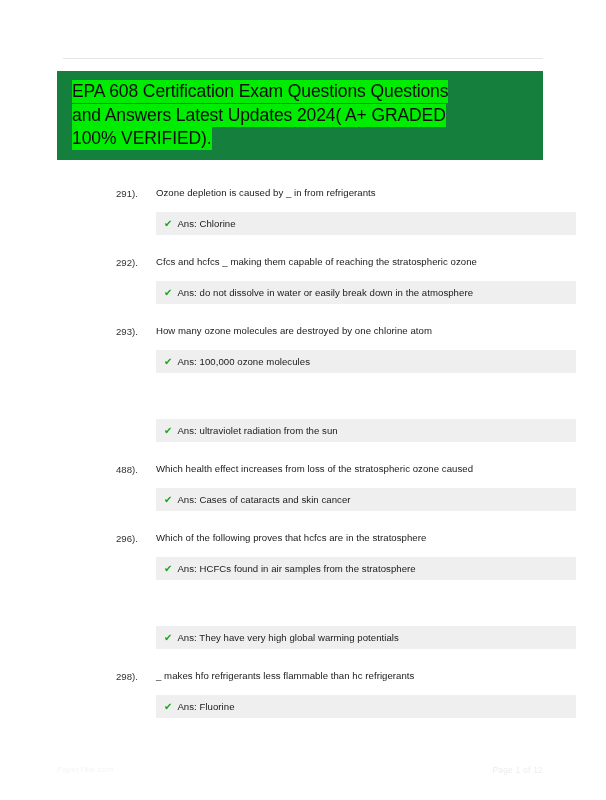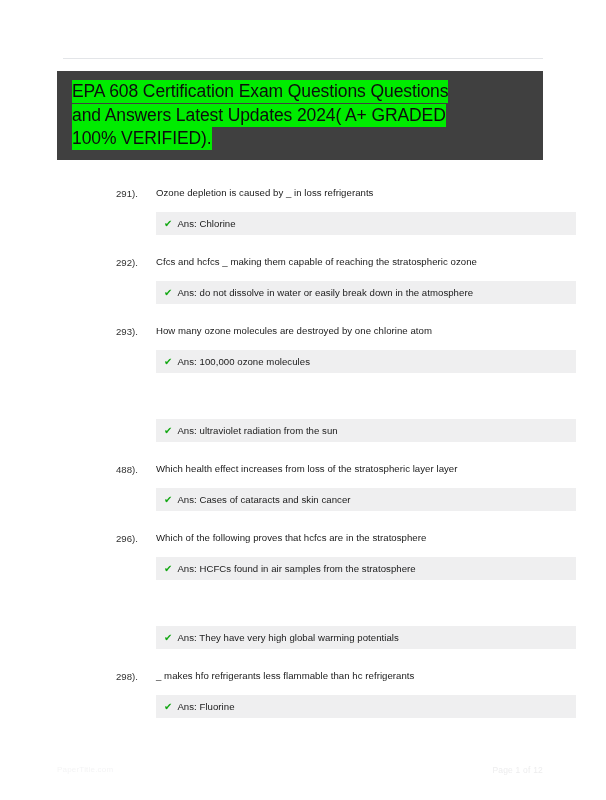--- a/index.html
+++ b/index.html
@@ -33,21 +33,21 @@
     background: #e3e5e8;
   }
 
   
   .title-block {
     position: absolute;
     left: 57px;
     top: 71px;
     width: 486px;
     height: 89px;
-    background: #404040;
+    background: #15803d;
     box-sizing: border-box;
     padding: 9px 0 0 15px;
   }
 
   .title-text {
     margin: 0;
     font-family: "Liberation Sans", sans-serif;
     font-size: 17.5px;
     line-height: 23.5px;
     font-weight: 400;
@@ -170,21 +170,21 @@
       <span class="hl">and Answers Latest Updates 2024( A+ GRADED</span><br>
       <span class="hl">100% VERIFIED).</span>
     </h1>
   </div>
 
   <div class="qa-list">
 
     <div class="qa-item">
       <div class="q-row">
         <span class="q-num">291).</span>
-        <span class="q-text">Ozone depletion is caused by _ in loss refrigerants</span>
+        <span class="q-text">Ozone depletion is caused by _ in from refrigerants</span>
       </div>
       <div class="ans-box">
         <span class="check-icon">✔</span>
         <span class="ans-text">Ans: Chlorine</span>
       </div>
     </div>
 
     <div class="qa-item">
       <div class="q-row">
         <span class="q-num">292).</span>
@@ -210,21 +210,21 @@
     <div class="qa-item">
       <div class="ans-box">
         <span class="check-icon">✔</span>
         <span class="ans-text">Ans: ultraviolet radiation from the sun</span>
       </div>
     </div>
 
     <div class="qa-item">
       <div class="q-row">
         <span class="q-num">488).</span>
-        <span class="q-text">Which health effect increases from loss of the stratospheric layer layer</span>
+        <span class="q-text">Which health effect increases from loss of the stratospheric ozone caused</span>
       </div>
       <div class="ans-box">
         <span class="check-icon">✔</span>
         <span class="ans-text">Ans: Cases of cataracts and skin cancer</span>
       </div>
     </div>
 
     <div class="qa-item">
       <div class="q-row">
         <span class="q-num">296).</span>

